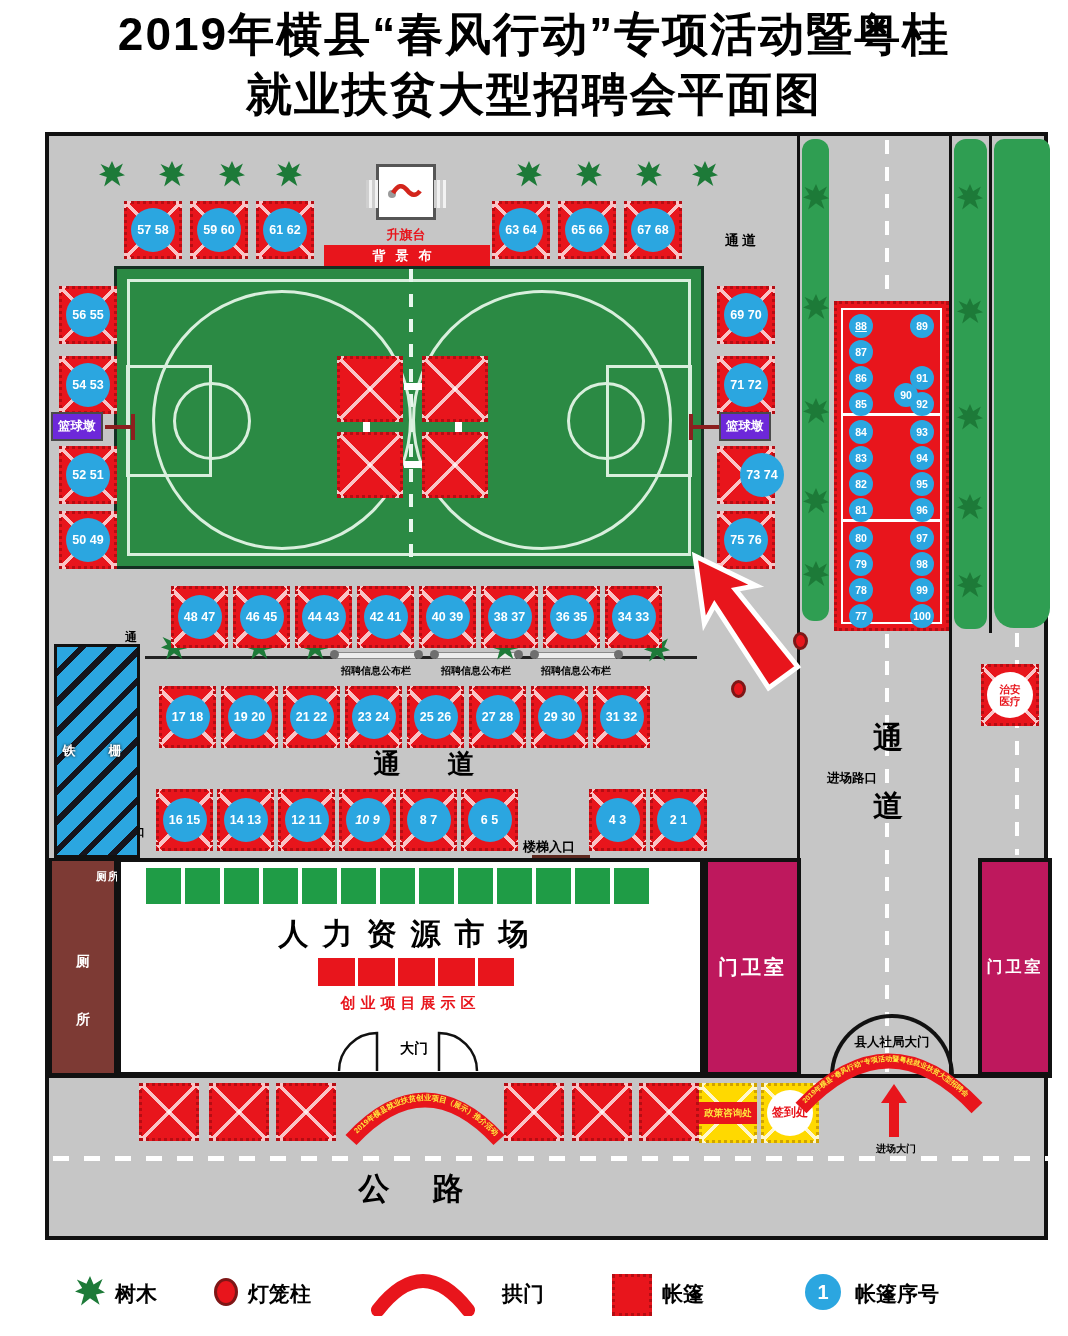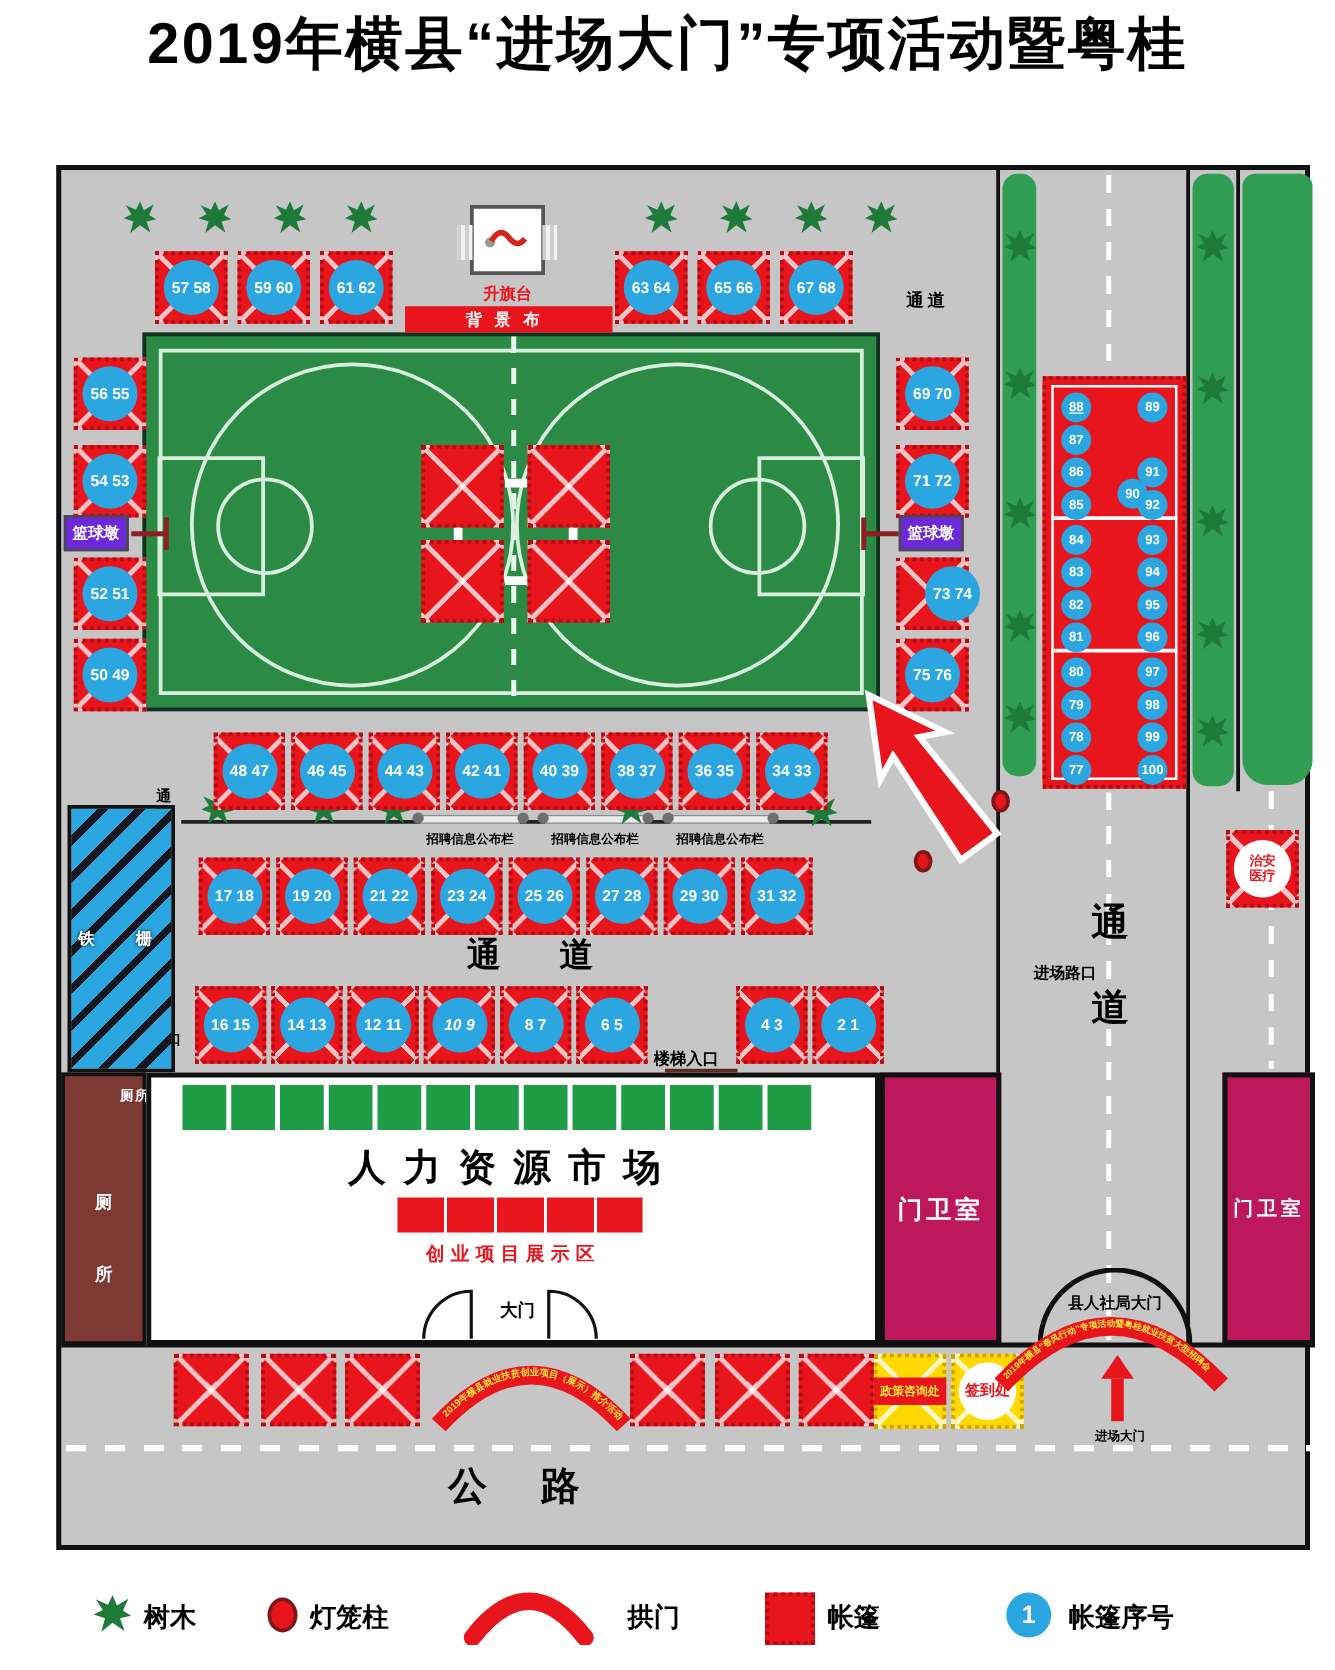--- a/index.html
+++ b/index.html
@@ -77,21 +77,22 @@
   #legend{position:absolute;left:0;top:1248px;width:1068px;height:84px;}
   .leg-label{position:absolute;font-size:21px;font-weight:bold;white-space:nowrap;}
   .leg-tent{position:absolute;width:34px;height:36px;background:#e8151c;border:3px dotted #b50d13;}
   .leg-num{position:absolute;width:36px;height:36px;border-radius:50%;background:#2ba6e0;color:#fff;
            font-weight:bold;font-size:20px;display:flex;align-items:center;justify-content:center;}
 </style>
 </head>
 <body>
 
 <div id="title">
-  <div>2019年横县“进场大门”专项活动暨粤桂</div>
+  <div>2019年横县“春风行动”专项活动暨粤桂</div>
+  <div>就业扶贫大型招聘会平面图</div>
 </div>
 
 <div id="map">
 
   <div class="vline" style="left:748px;top:0;height:940px;"></div>
   <div class="vline" style="left:900px;top:0;height:940px;"></div>
   <div class="vline" style="left:940px;top:0;height:497px;"></div>
   <div class="green" style="left:753px;top:3px;width:27px;height:482px;border-radius:12px;"></div>
   <div class="green" style="left:905px;top:3px;width:33px;height:490px;border-radius:12px;"></div>
   <div class="green" style="left:945px;top:3px;width:56px;height:489px;border-radius:10px 10px 20px 20px;"></div>

